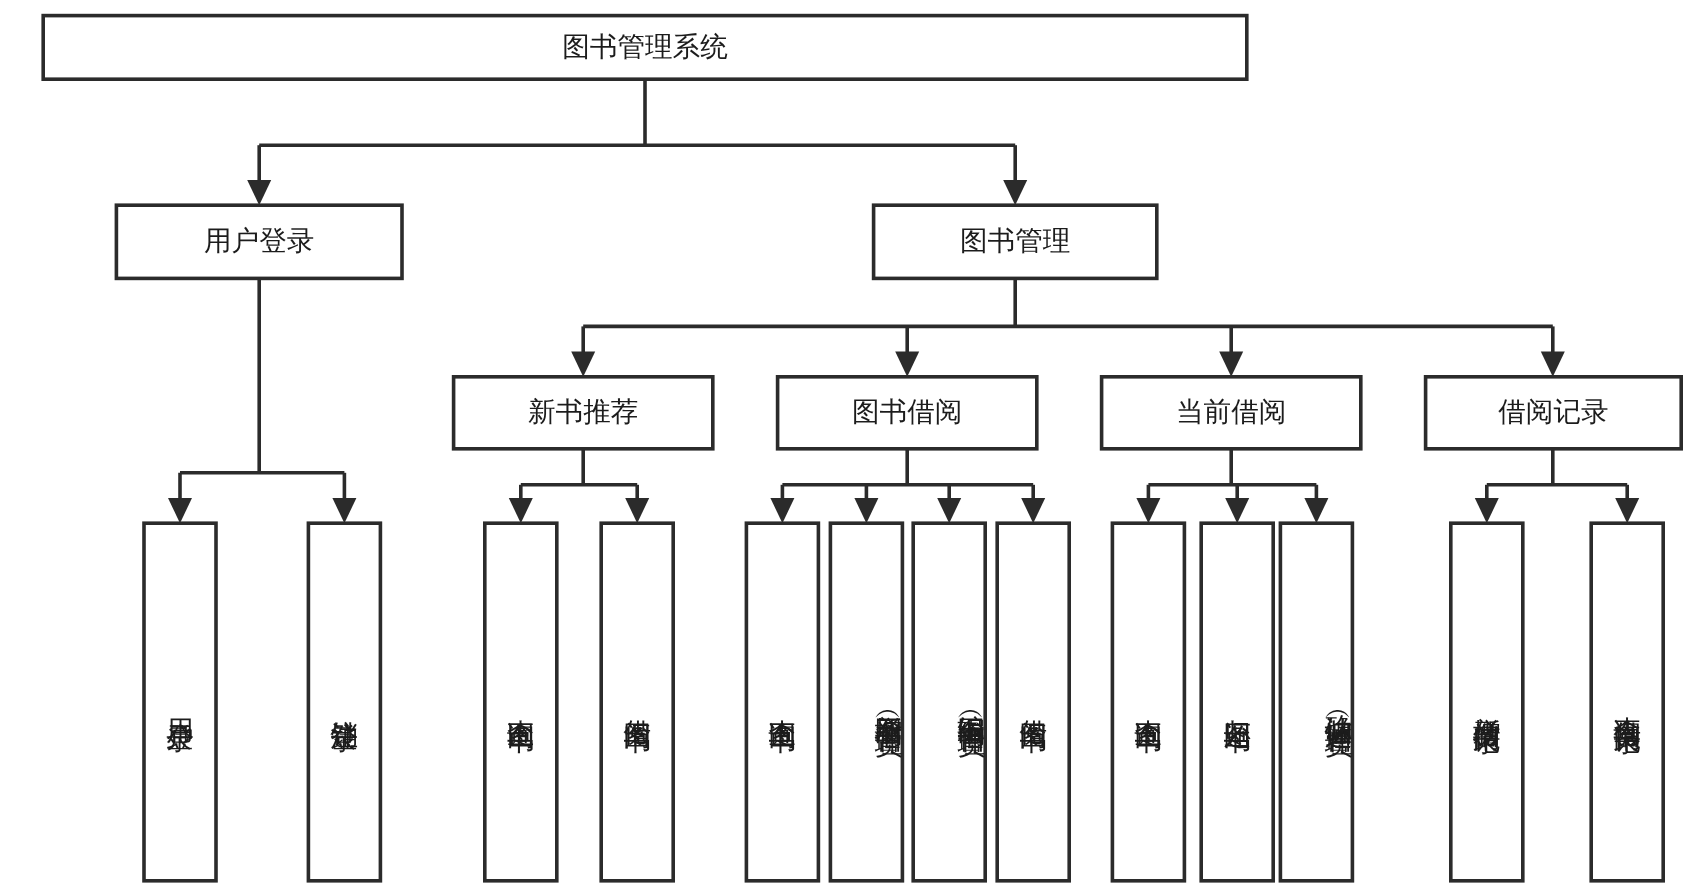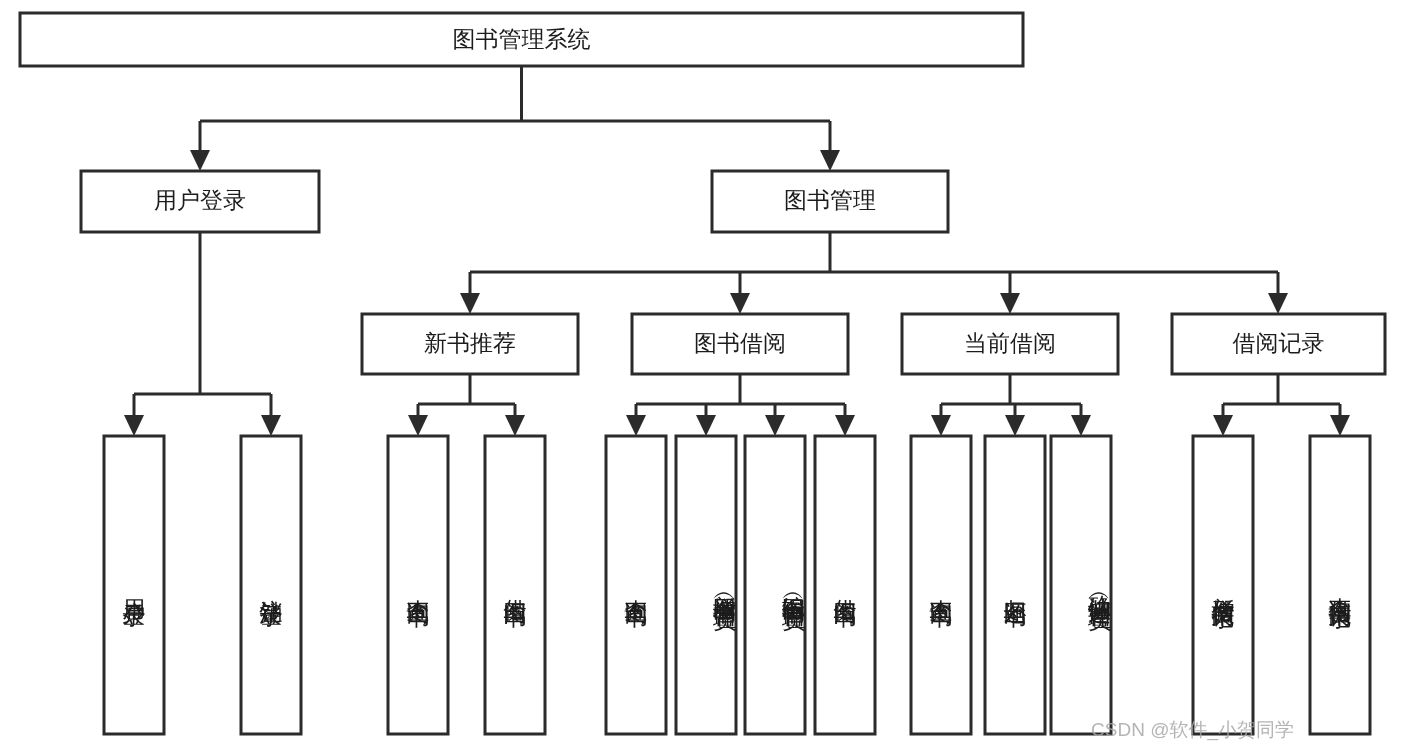--- a/index.html
+++ b/index.html
@@ -10,21 +10,21 @@
   body {
     width: 1405px;
     height: 747px;
     font-family: "Liberation Sans", "DejaVu Sans", sans-serif;
     position: relative;
     overflow: hidden;
   }
   #diagram-root {
     position: absolute;
     top: 0;
-    left: 0;
+    left: 16px;
     width: 1306px;
     height: 747px;
   }
   svg.flow {
     display: block;
     width: 1405px;
     height: 747px;
   }
   .node-rect {
     fill: #ffffff;
@@ -217,14 +217,13 @@
   <div class="vert-label" style="left:606px; top:436px; width:60px; height:298px;">查询图书</div>
   <div class="vert-label" style="left:676px; top:440px; width:60px; height:292px; align-items:flex-start;">新增图书（管理员）</div>
   <div class="vert-label" style="left:745px; top:440px; width:60px; height:292px; align-items:flex-start;">编辑图书（管理员）</div>
   <div class="vert-label" style="left:815px; top:436px; width:60px; height:298px;">借阅图书</div>
   <div class="vert-label" style="left:911px; top:436px; width:60px; height:298px;">查询图书</div>
   <div class="vert-label" style="left:985px; top:436px; width:60px; height:298px;">归还图书</div>
   <div class="vert-label" style="left:1051px; top:440px; width:60px; height:292px; align-items:flex-start;">确认归还（管理员）</div>
   <div class="vert-label" style="left:1193px; top:436px; width:60px; height:298px;">新增借阅记录</div>
   <div class="vert-label" style="left:1310px; top:436px; width:60px; height:298px;">查询借阅记录</div>
 
-  <div class="watermark">CSDN @软件_小贺同学</div>
 </div>
 
 </body></html>

